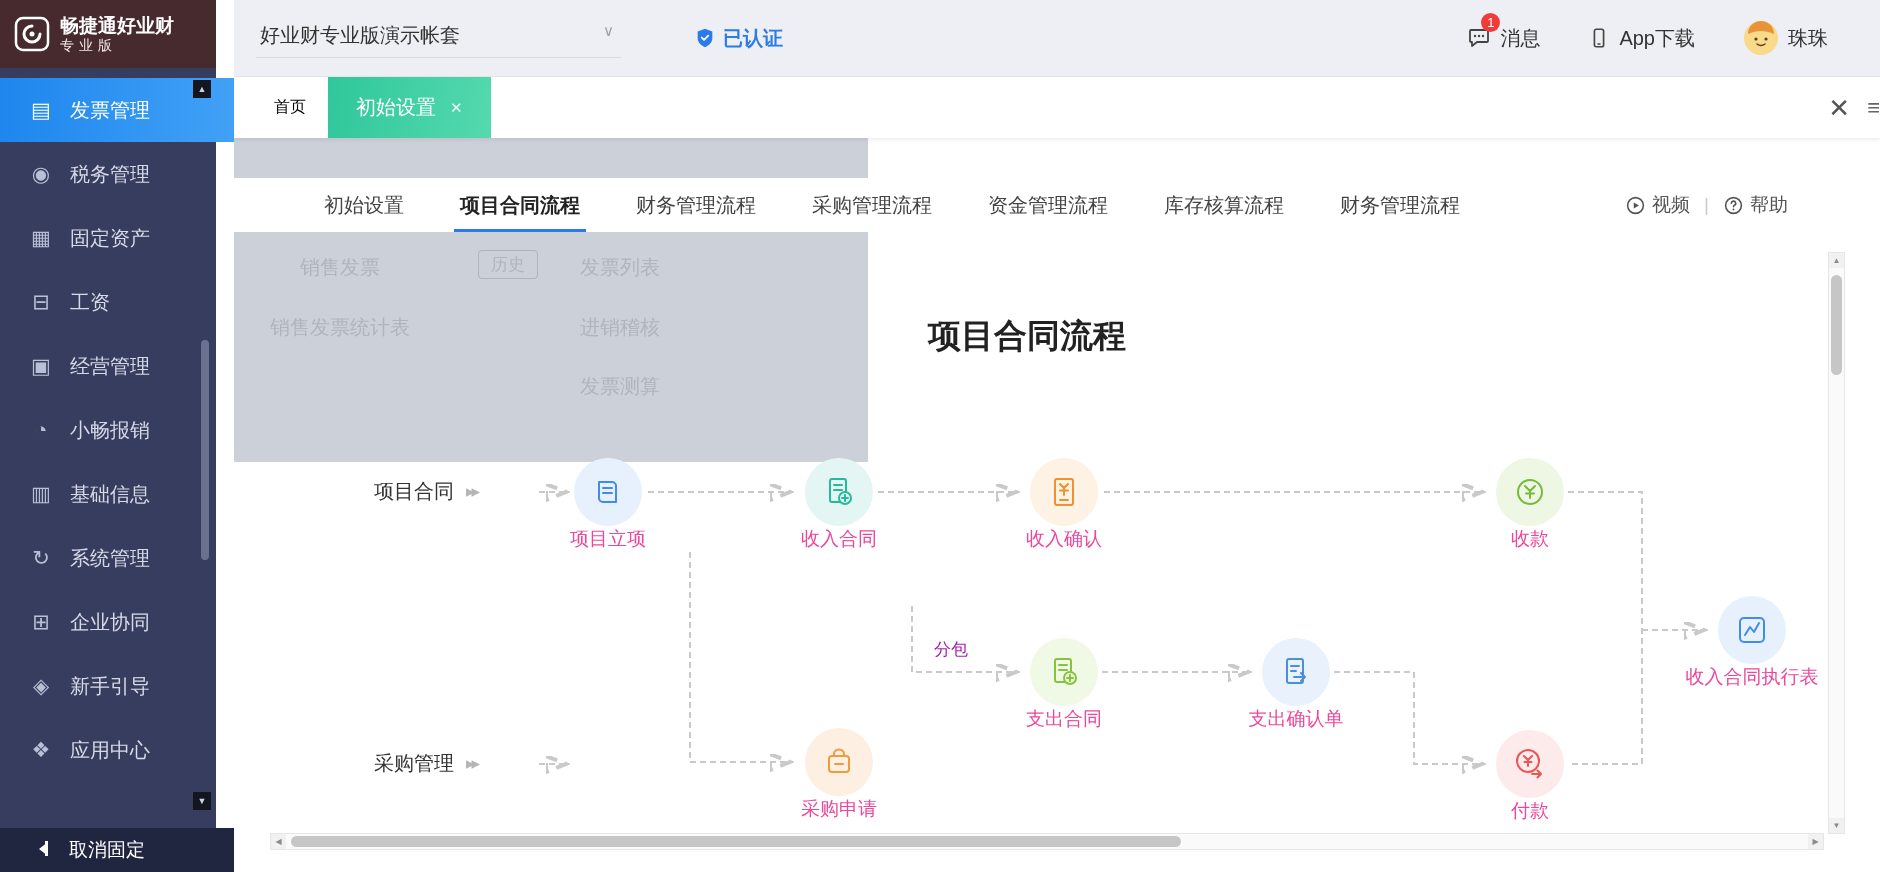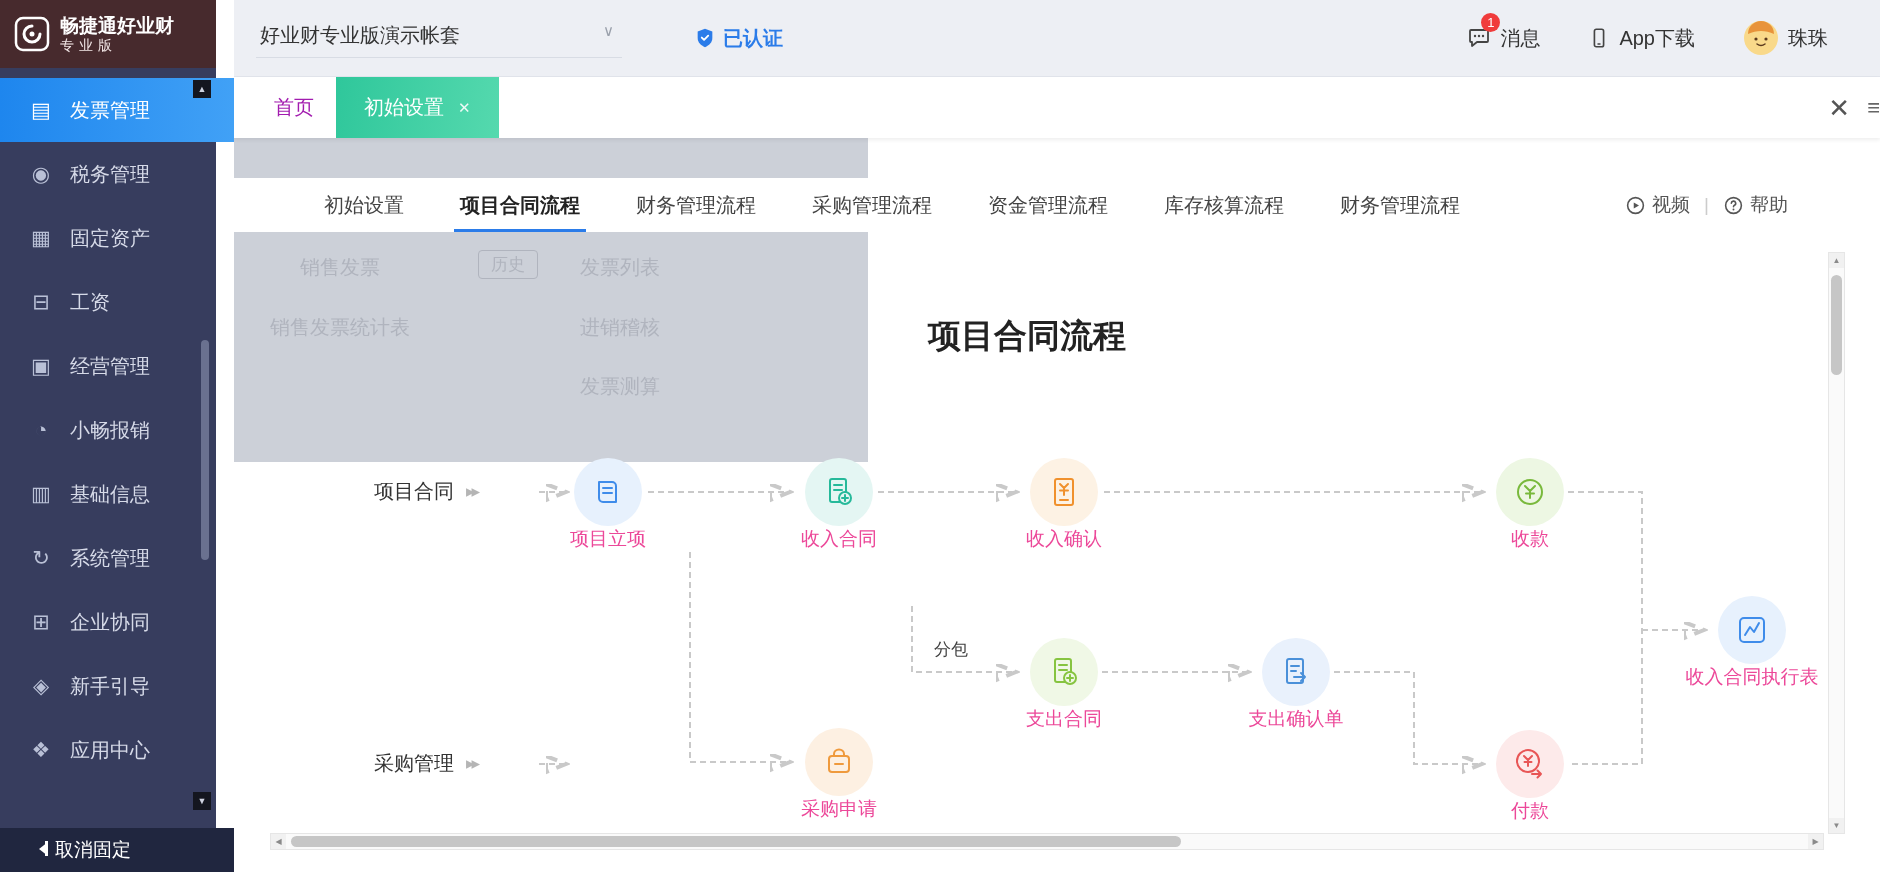--- a/index.html
+++ b/index.html
@@ -14,40 +14,40 @@
   #menu{position:absolute;top:78px;left:0;width:234px}
   .mi{height:64px;display:flex;align-items:center;gap:16px;padding-left:28px;
       font-size:20px;color:#d6dae8;cursor:pointer}
   .mi .ic{width:26px;text-align:center;font-size:21px;color:#b9c0d6}
   .mi.active{background:linear-gradient(90deg,#1e86ee,#41a1f6);color:#fff}
   .mi.active .ic{color:#fff}
   .side-arrow{position:absolute;right:5px;width:18px;height:18px;background:#14161f;color:#cfd3e0;
       font-size:9px;display:flex;align-items:center;justify-content:center;z-index:31}
   #side-thumb{position:absolute;right:7px;top:340px;width:8px;height:220px;background:#6a7190;border-radius:4px;z-index:31}
   #unpin{position:absolute;bottom:0;left:0;width:234px;height:44px;background:#20263f;display:flex;
-      align-items:center;padding-left:32px;gap:7px;color:#fff;font-size:19px;cursor:pointer}
+      align-items:center;padding-left:32px;gap:21px;color:#fff;font-size:19px;cursor:pointer}
   #unpin .tri{width:0;height:0;border:7px solid transparent;border-right:9px solid #fff;display:inline-block}
   #unpin .bar{width:3px;height:15px;background:#fff;display:inline-block;margin-left:-3px}
 
   
   #header{position:absolute;left:234px;top:0;width:1646px;height:77px;background:#edeff4;
       display:flex;align-items:center;border-bottom:1px solid #e2e5ec;z-index:20}
   #account{margin-left:22px;width:366px;display:flex;justify-content:space-between;
       font-size:20px;color:#333;border-bottom:1px solid #d8dce4;padding:4px 8px 8px 4px;cursor:pointer}
   #account .chev{color:#9aa0ab;font-size:15px}
   #cert{margin-left:72px;display:flex;align-items:center;gap:7px;color:#2b7ce9;font-size:20px;font-weight:bold}
   #hright{margin-left:auto;margin-right:52px;display:flex;align-items:center;gap:48px}
   .hitem{display:flex;align-items:center;gap:9px;font-size:20px;color:#333;cursor:pointer;position:relative}
   .badge{position:absolute;top:-12px;left:14px;min-width:19px;height:19px;border-radius:10px;background:#f03b3b;
       color:#fff;font-size:13px;display:flex;align-items:center;justify-content:center;padding:0 4px}
 
   
   #tabbar{position:absolute;left:234px;top:77px;width:1646px;height:61px;background:#fff;
       box-shadow:0 2px 4px rgba(0,0,0,.07);display:flex;align-items:center;z-index:20}
-  #tab-home{margin-left:24px;padding:0 16px;font-size:20px;color:#a21caf;cursor:pointer}
+  #tab-home{margin-left:24px;padding:0 16px;font-size:16px;color:#000000;cursor:pointer}
   #tab-active{margin-left:6px;height:61px;display:flex;align-items:center;gap:14px;padding:0 28px;
       background:linear-gradient(100deg,#2fc79b,#55d9ae);color:#fff;font-size:20px;cursor:pointer}
   #tab-active .tclose{font-size:15px;opacity:.9;cursor:pointer}
   .tb-close{position:absolute;right:30px;font-size:26px;color:#555;cursor:pointer;line-height:1}
   .tb-menu{position:absolute;right:0px;font-size:22px;color:#666;cursor:pointer}
 
   
   #content{position:absolute;left:234px;top:138px;width:1646px;height:734px;background:#fff;overflow:hidden}
   #dim{position:absolute;left:0;top:0;width:634px;height:324px;background:#ccd0d8;z-index:0}
   .faded{position:absolute;color:#b0b4be;font-size:20px;z-index:0;white-space:nowrap}
@@ -80,21 +80,21 @@
   .c-teal{background:#e4f6f3;color:#26b99a}
   .c-orange{background:#fdf2e4;color:#f0912d}
   .c-green{background:#edf7e3;color:#79b93c}
   .c-lgreen{background:#f0f8e6;color:#86c440}
   .c-blue2{background:#e9f1fc;color:#4a90d9}
   .c-red{background:#fdeaea;color:#e85656}
   .c-orange2{background:#fdf0e2;color:#ef9a3d}
 
   .lane{position:absolute;display:flex;align-items:center;gap:12px;font-size:20px;color:#333;z-index:2}
   .lane .la{color:#b5b5b5;font-size:17px;letter-spacing:-3px}
-  #branch-label{position:absolute;left:700px;top:500px;font-size:17px;color:#404040;z-index:2}
+  #branch-label{position:absolute;left:700px;top:500px;font-size:17px;color:#a21caf;z-index:2}
 
   
   #vscroll{position:absolute;left:1594px;top:114px;width:17px;height:582px;background:#fafafa;
       border:1px solid #e6e6e6;z-index:4}
   #hscroll{position:absolute;left:36px;top:695px;width:1554px;height:17px;background:#fafafa;
       border:1px solid #e6e6e6;z-index:4}
   .sbtn{position:absolute;width:15px;height:15px;background:#f1f1f1;color:#8a8a8a;font-size:8px;
       display:flex;align-items:center;justify-content:center;cursor:pointer}
   #vscroll .up{top:0;left:0}
   #vscroll .down{bottom:0;left:0}

